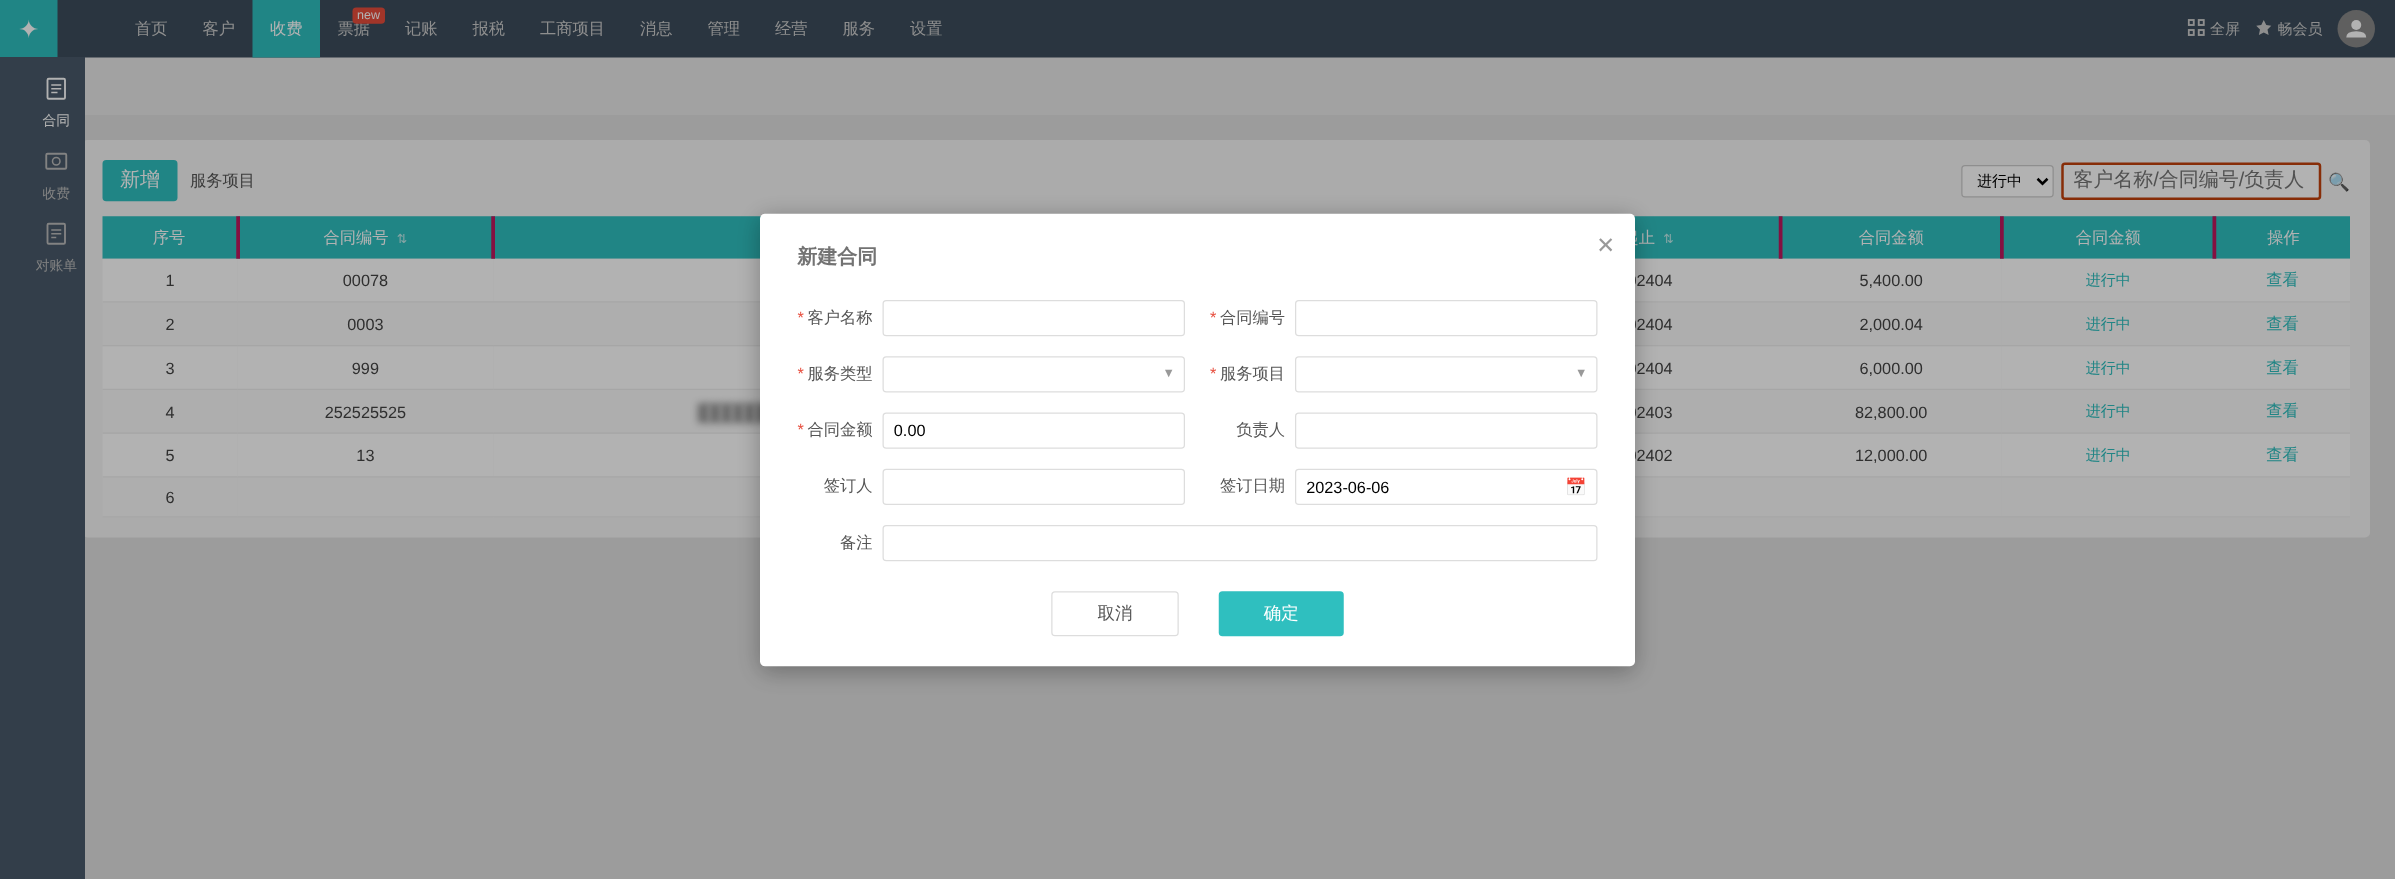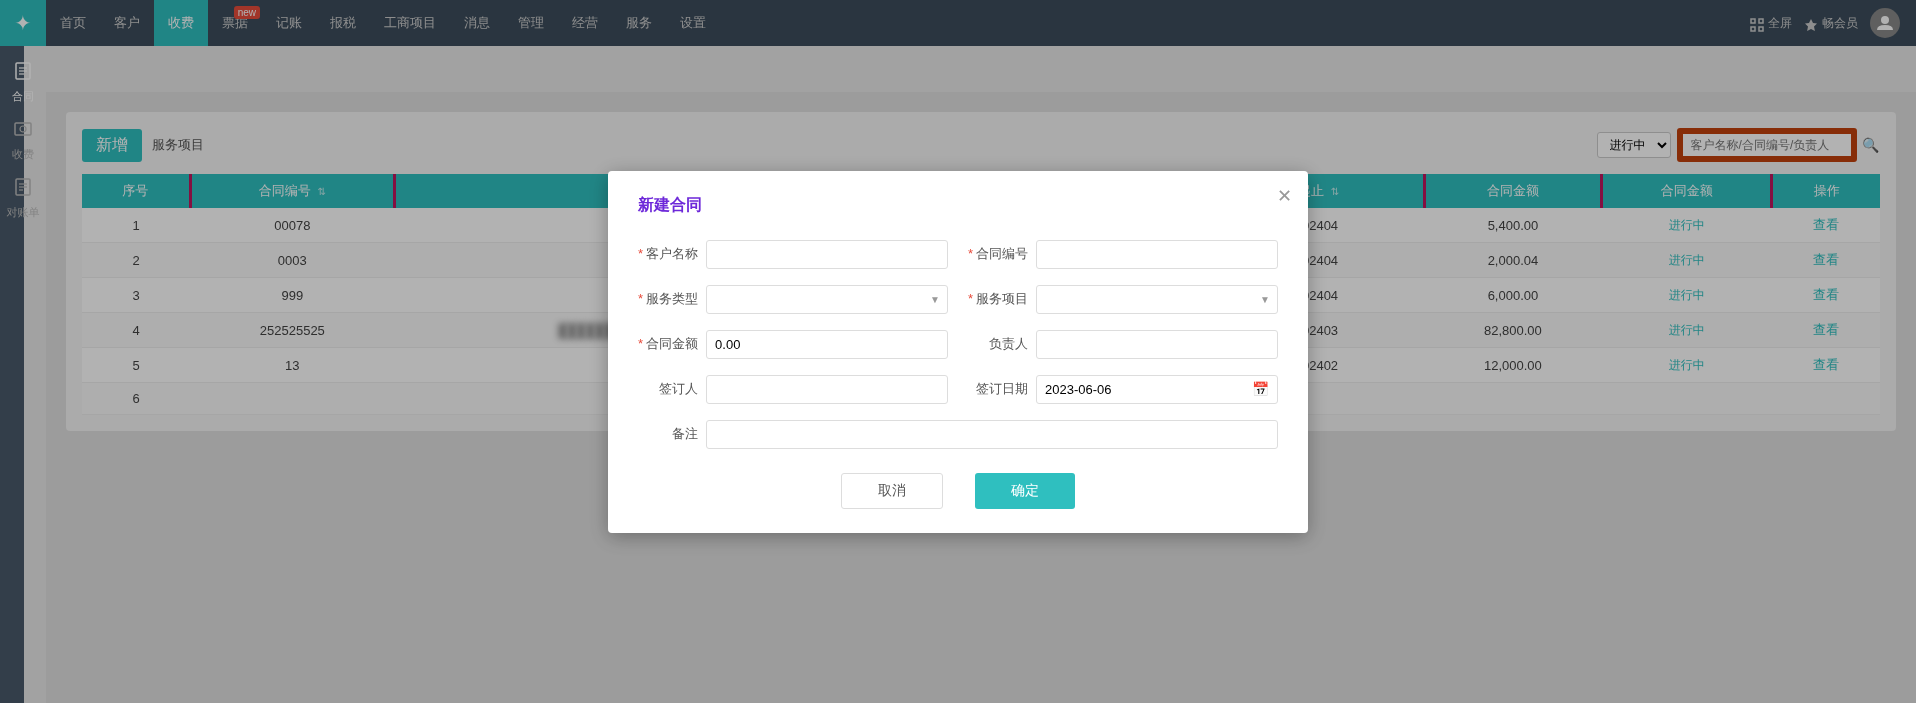--- a/index.html
+++ b/index.html
@@ -26,20 +26,21 @@
     }
     .nav-logo span {
       color: white;
       font-size: 20px;
     }
     .nav-items {
       display: flex;
       align-items: flex-start;
       height: 100%;
       flex: 1;
+      padding-left: 48px;
     }
     .nav-item {
       padding: 0 14px;
       height: 46px;
       display: flex;
       align-items: center;
       color: #ccc;
       cursor: pointer;
       font-size: 13px;
       position: relative;
@@ -59,44 +60,44 @@
       right: 2px;
     }
     .nav-right {
       display: flex;
       align-items: center;
       gap: 12px;
       padding-right: 16px;
       color: #ccc;
       font-size: 12px;
     }
-    .nav-right span { cursor: pointer; display: flex; align-items: flex-end; gap: 4px; }
+    .nav-right span { cursor: pointer; display: flex; align-items: flex-start; gap: 4px; }
     .avatar {
       width: 30px;
       height: 30px;
       border-radius: 50%;
       background: #888;
       display: flex;
       align-items: center;
       justify-content: center;
       color: white;
       font-size: 16px;
     }
 
     
     .sidebar {
-      width: 24px;
+      width: 68px;
       background: #4a5a6a;
       position: fixed;
       top: 46px;
       left: 0;
       bottom: 0;
       display: flex;
       flex-direction: column;
-      align-items: flex-start;
+      align-items: flex-end;
       padding-top: 8px;
       gap: 2px;
       z-index: 50;
     }
     .sidebar-item {
       width: 46px;
       height: 56px;
       display: flex;
       flex-direction: column;
       align-items: center;
@@ -151,24 +152,24 @@
     }
     .status-select {
       padding: 4px 8px;
       border: 1px solid #ccc;
       border-radius: 3px;
       font-size: 12px;
       background: white;
     }
     .search-input {
       padding: 4px 8px;
-      border: 6px solid #c2410c;
-      border-radius: 3px;
-      font-size: 12px;
-      width: 180px;
+      border: 2px solid #c2410c;
+      border-radius: 3px;
+      font-size: 16px;
+      width: 208px;
     }
 
     
     .data-table {
       width: 100%;
       border-collapse: collapse;
       font-size: 13px;
     }
     .data-table thead tr {
       background: #2fbfbf;
@@ -214,21 +215,21 @@
       background: white;
       border-radius: 4px;
       width: 700px;
       padding: 24px 30px 24px 30px;
       position: relative;
       box-shadow: 0 4px 20px rgba(0,0,0,0.3);
     }
     .modal-title {
       font-size: 16px;
       font-weight: bold;
-      color: #6d28d9;
+      color: #737373;
       margin-bottom: 24px;
     }
     .modal-close {
       position: absolute;
       top: 14px;
       right: 16px;
       font-size: 18px;
       cursor: pointer;
       color: #999;
       background: none;

